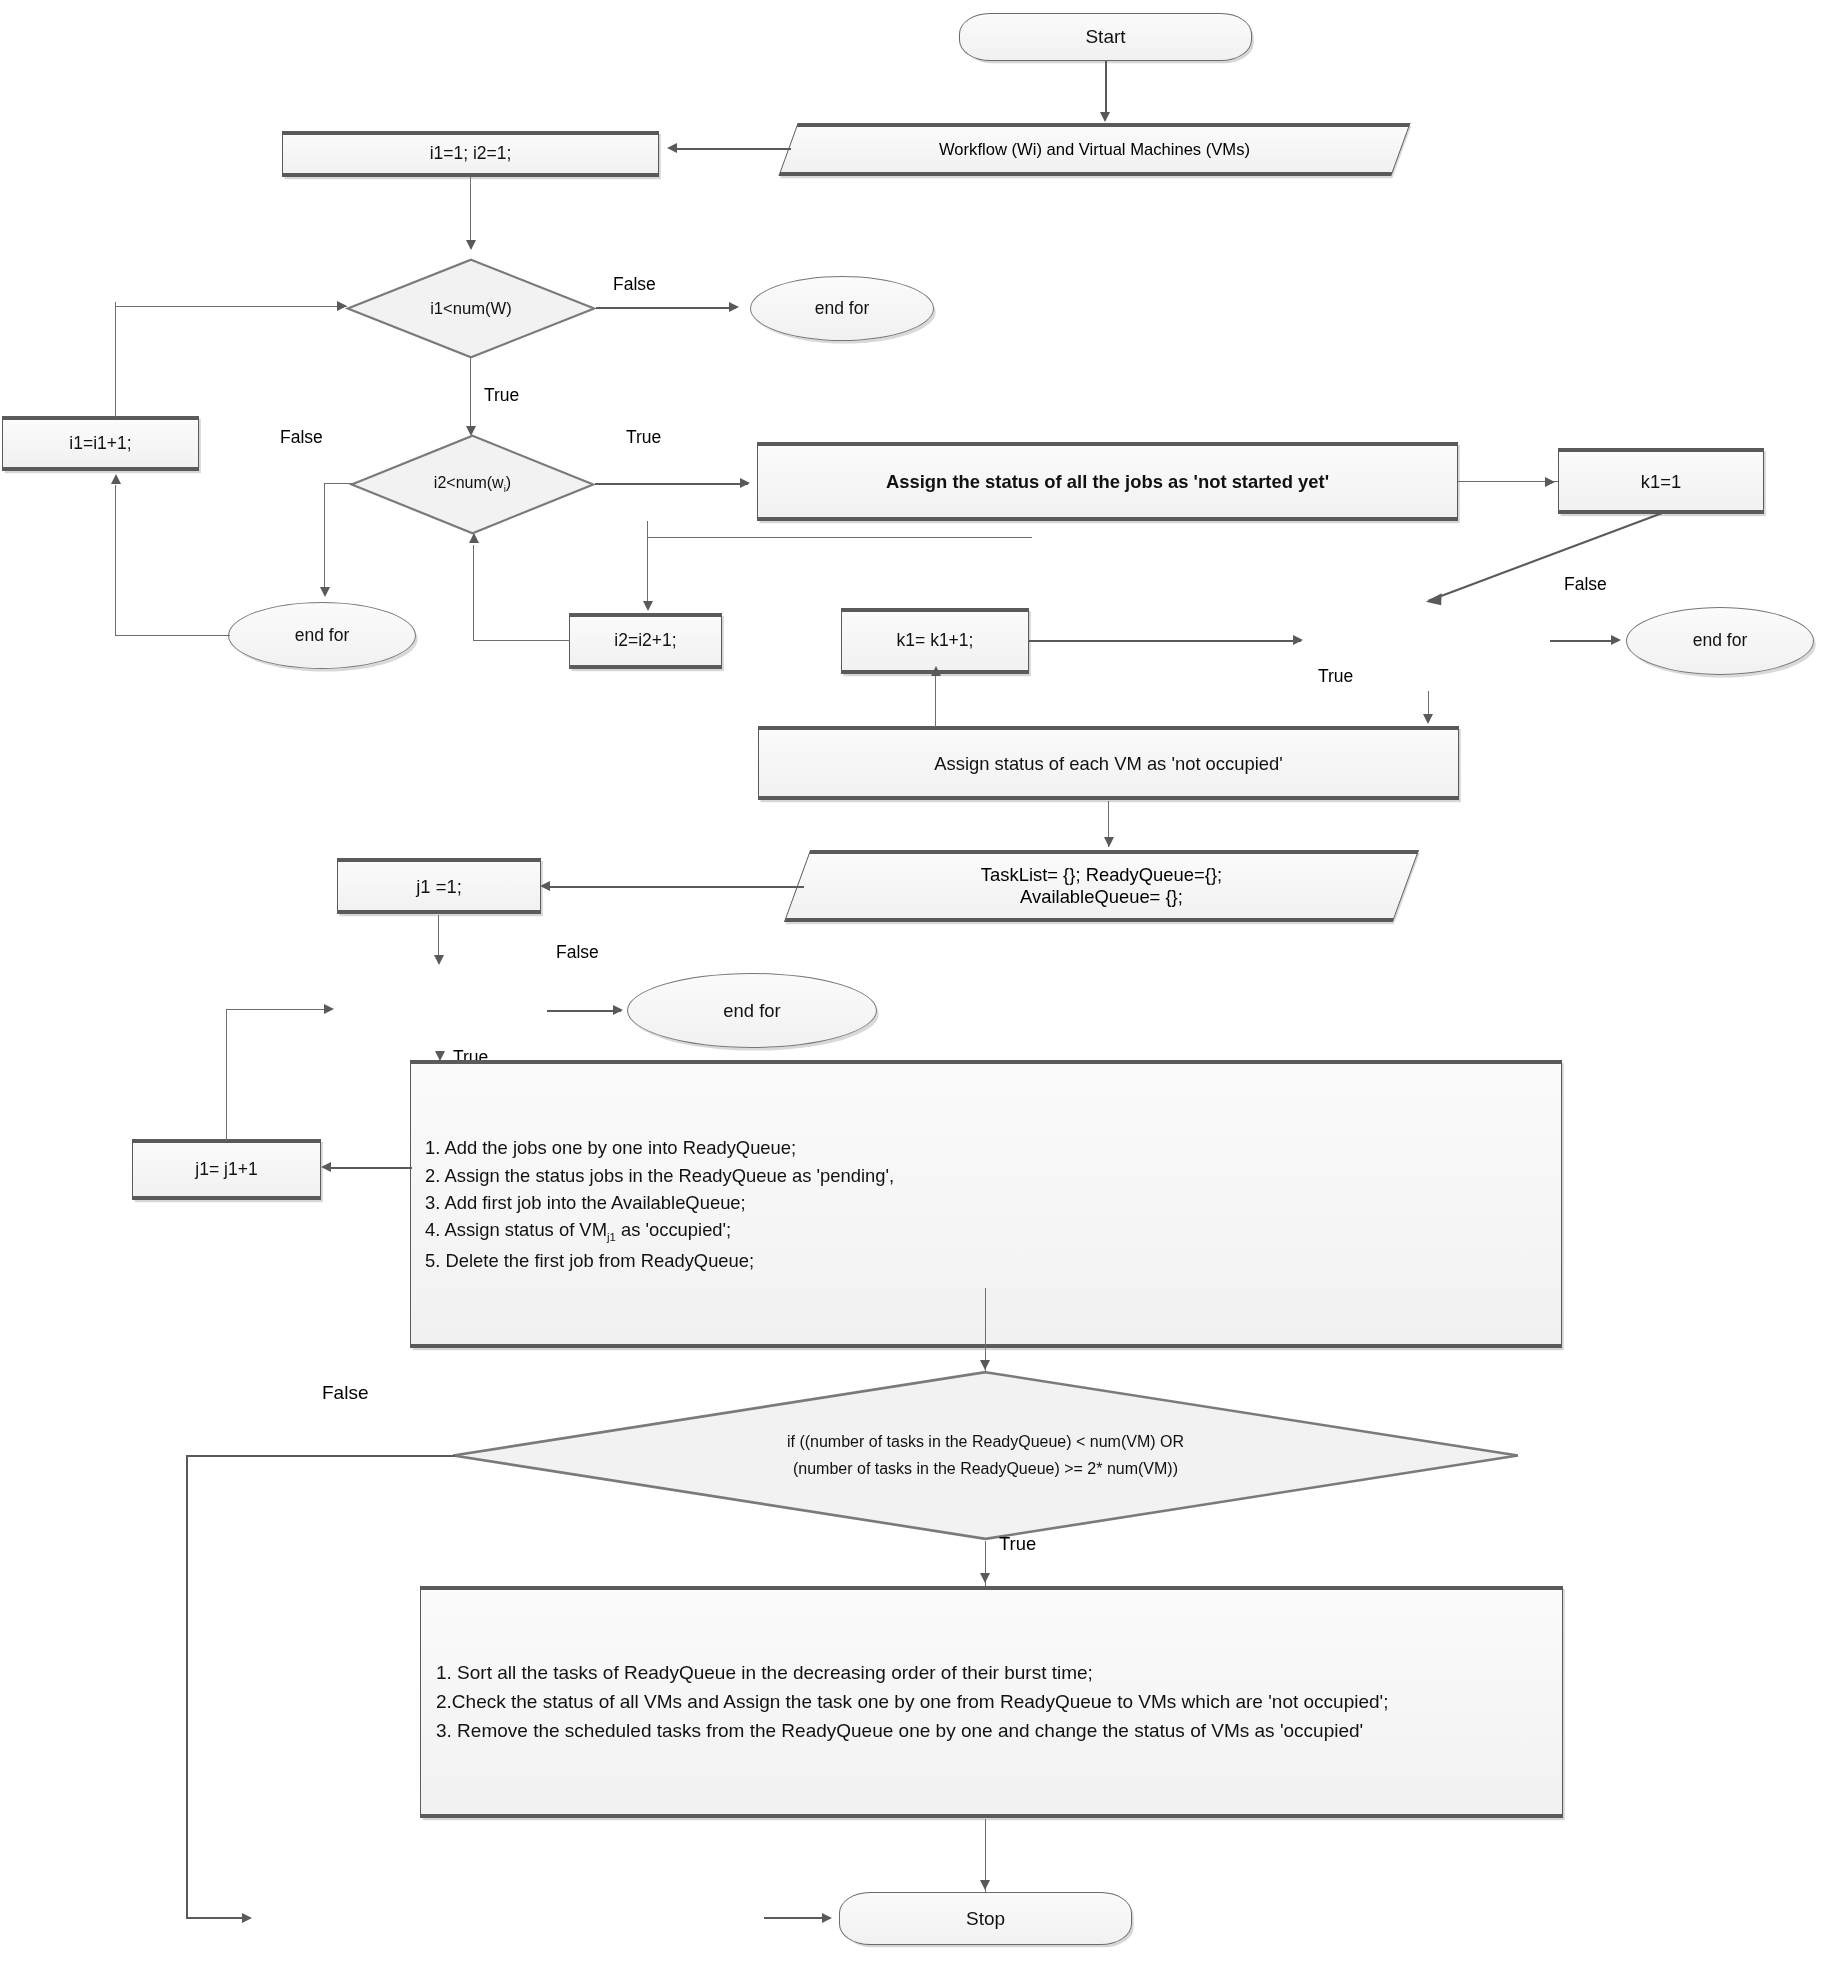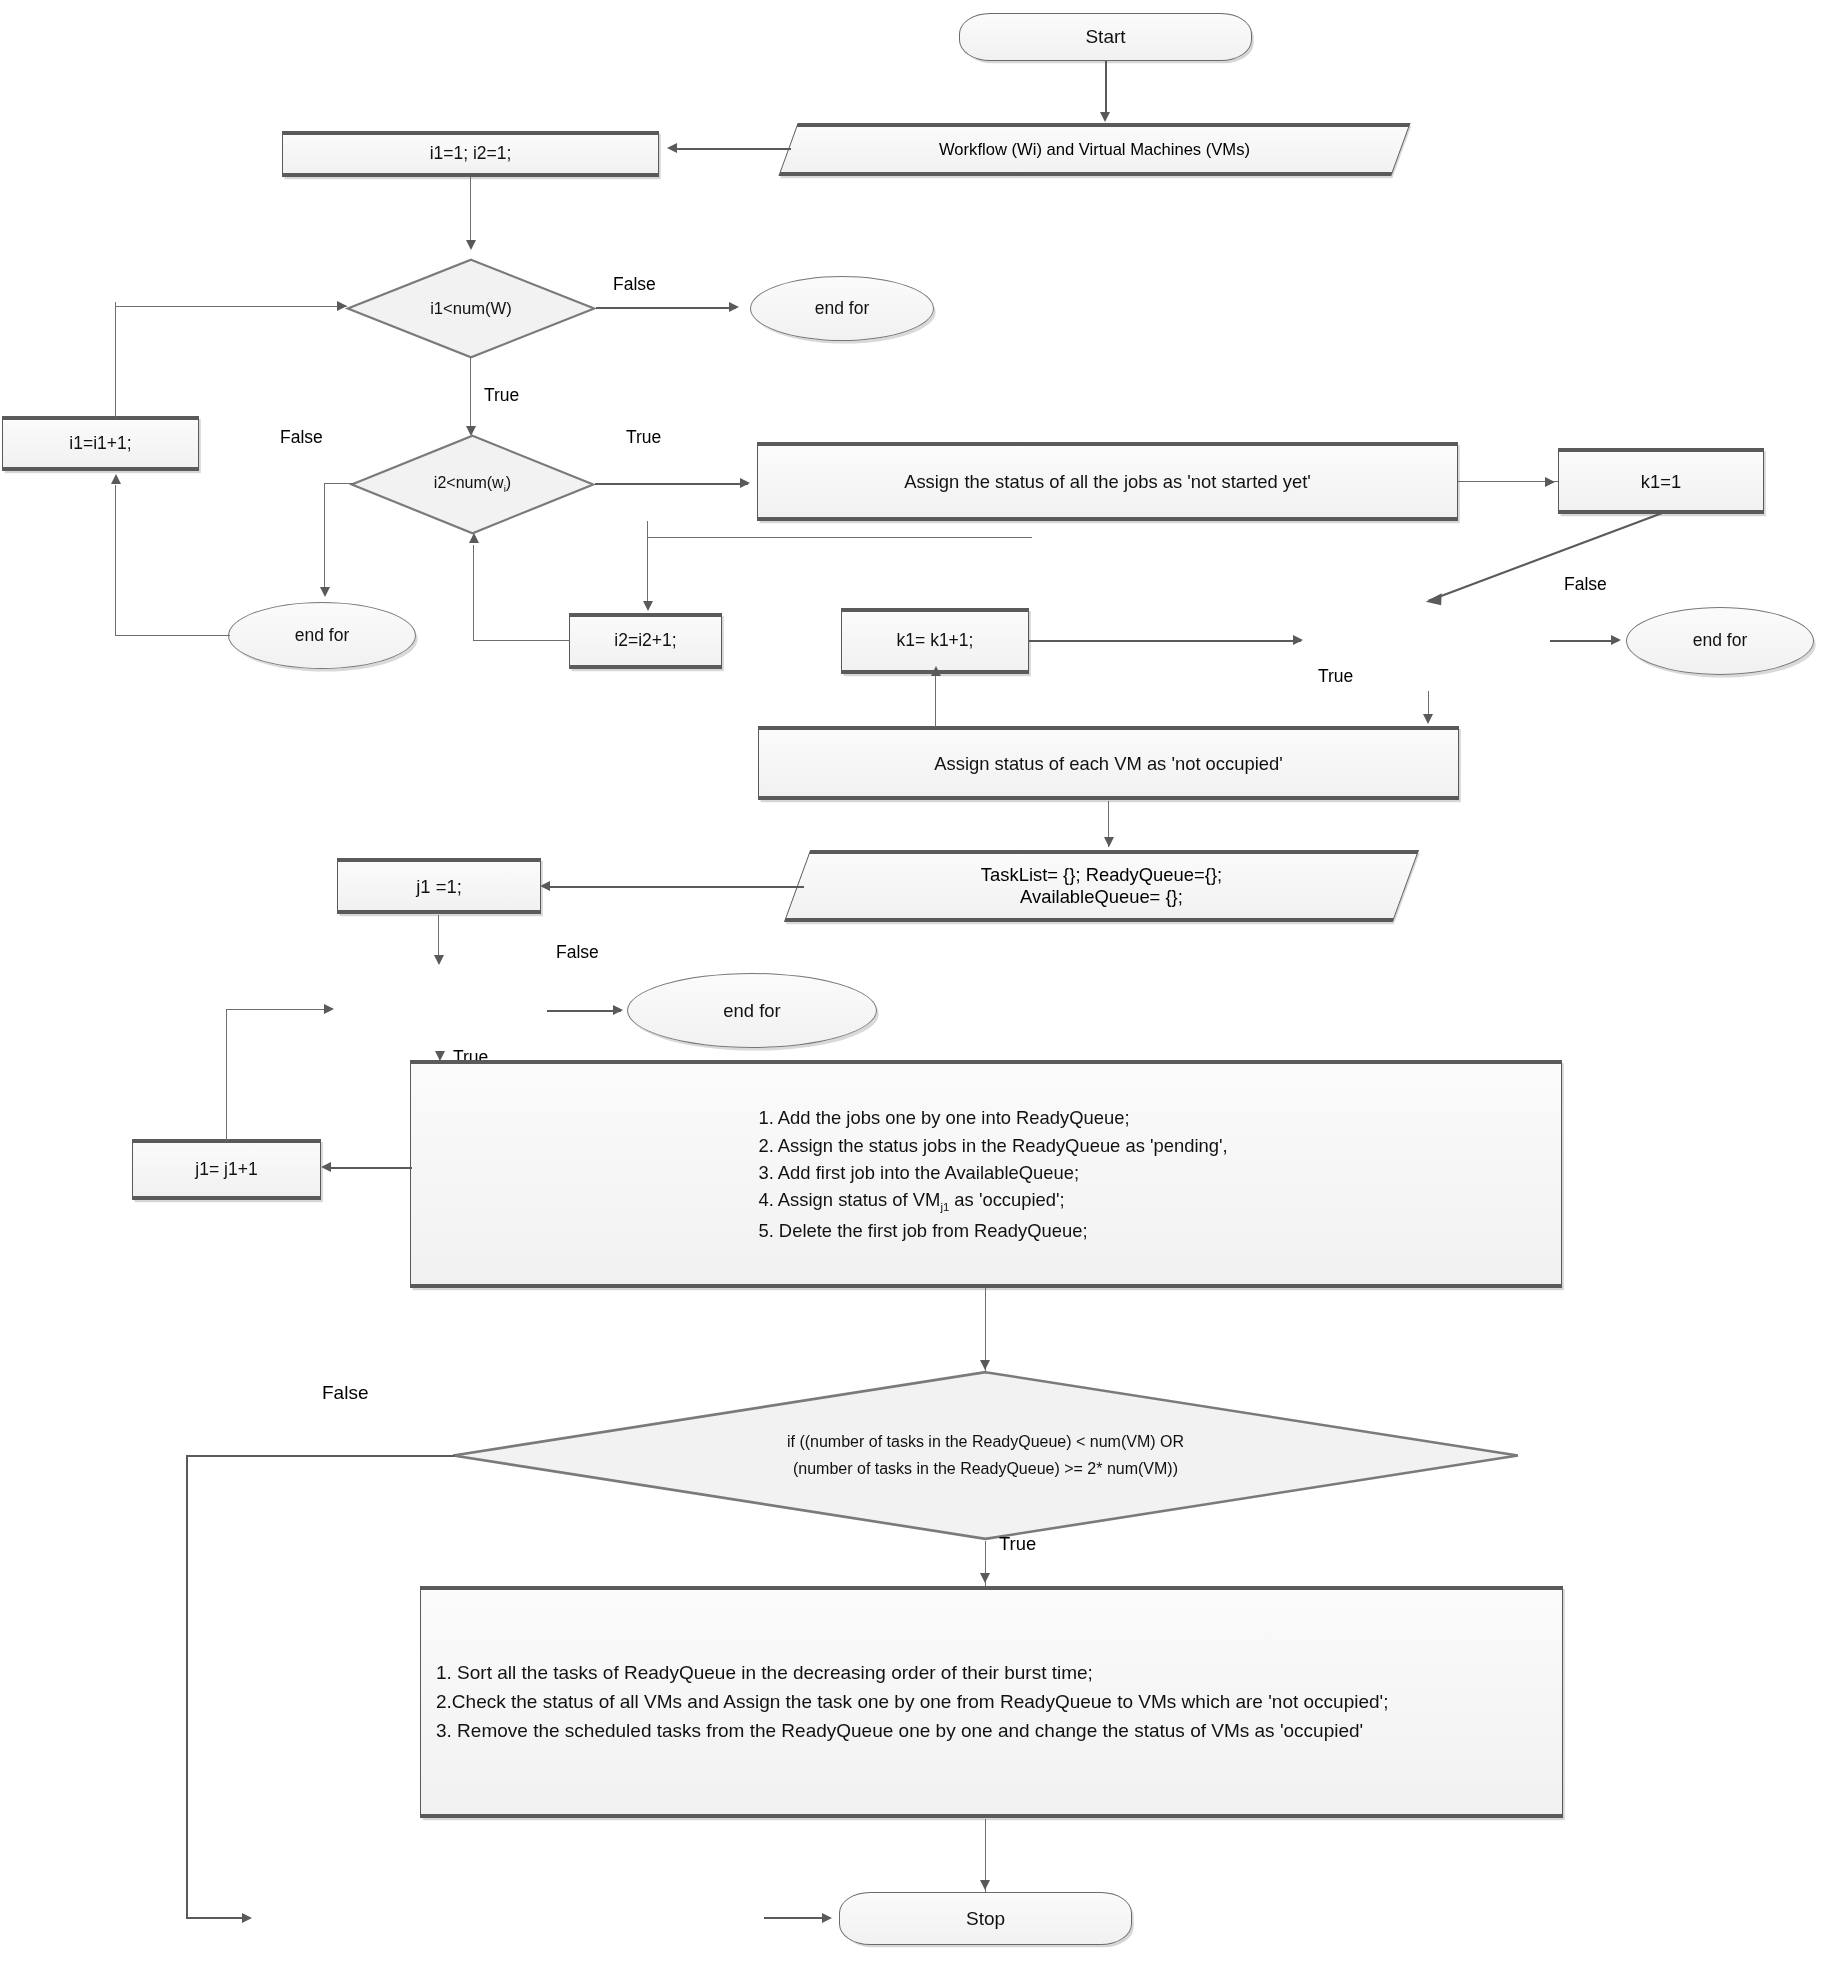--- a/index.html
+++ b/index.html
@@ -126,21 +126,21 @@
 
   <div class="ln lnh thin" style="left:115px;top:635px;width:115px;height:1.3px;"></div>
   <div class="ln lnv thin" style="left:115px;top:485px;width:1.3px;height:151px;"></div>
   <div class="arr up" style="left:111px;top:474px;"></div>
 
   <div class="lbl f40" style="left:626px;top:427px;">True</div>
   <div class="ln lnh" style="left:595px;top:483px;width:153px;"></div>
   <div class="arr right" style="left:740px;top:478px;"></div>
 
   <div class="node proc f42" style="left:757px;top:442px;width:701px;height:79px;">
-    <span style="padding:0 11.4px;">Assign the status of all the jobs as 'not started yet'</span>
+    <span style="padding:0 11.4px;font-weight:bold;">Assign the status of all the jobs as 'not started yet'</span>
   </div>
 
   <div class="ln lnh thin" style="left:1458px;top:481px;width:105px;height:1.3px;"></div>
   <div class="arr right" style="left:1545px;top:477px;"></div>
 
   <div class="node proc f42" style="left:1558px;top:448px;width:206px;height:66px;">
     <span>k1=1</span>
   </div>
 
   <svg style="position:absolute;left:1380px;top:508px;width:307px;height:105px;overflow:visible;" viewBox="0 0 700 240" width="307" height="105">
@@ -215,21 +215,21 @@
   <div class="arr right" style="left:613px;top:1005px;"></div>
 
   <div class="node ell f42" style="left:627px;top:973px;width:250px;height:75px;">
     <span>end for</span>
   </div>
 
   <div class="lbl f40" style="left:453px;top:1047px;">True</div>
   <div class="ln lnv thin" style="left:439px;top:1058px;width:1.3px;height:42px;"></div>
   <div class="arr down" style="left:435px;top:1051px;"></div>
 
-  <div class="node proc txt-left f42" style="left:410px;top:1060px;width:1152px;height:228px;justify-content:center;">
+  <div class="node proc txt-left f42" style="left:410px;top:1060px;width:1152px;height:288px;">
     <ul class="ul" style="padding:0 0 0 14px;">
       <li style="margin:4.4px 0;">1. Add the jobs one by one into ReadyQueue;</li>
       <li style="margin:4.4px 0;">2. Assign the status jobs in the ReadyQueue as 'pending',</li>
       <li style="margin:4.4px 0;">3. Add first job into the AvailableQueue;</li>
       <li style="margin:4.4px 0;"><span>4. Assign status of VM</span><sub>j1</sub><span> as 'occupied';</span></li>
       <li style="margin:4.4px 0;">5. Delete the first job from ReadyQueue;</li>
     </ul>
   </div>
 
   <div class="ln lnh" style="left:331px;top:1167px;width:81px;"></div>

